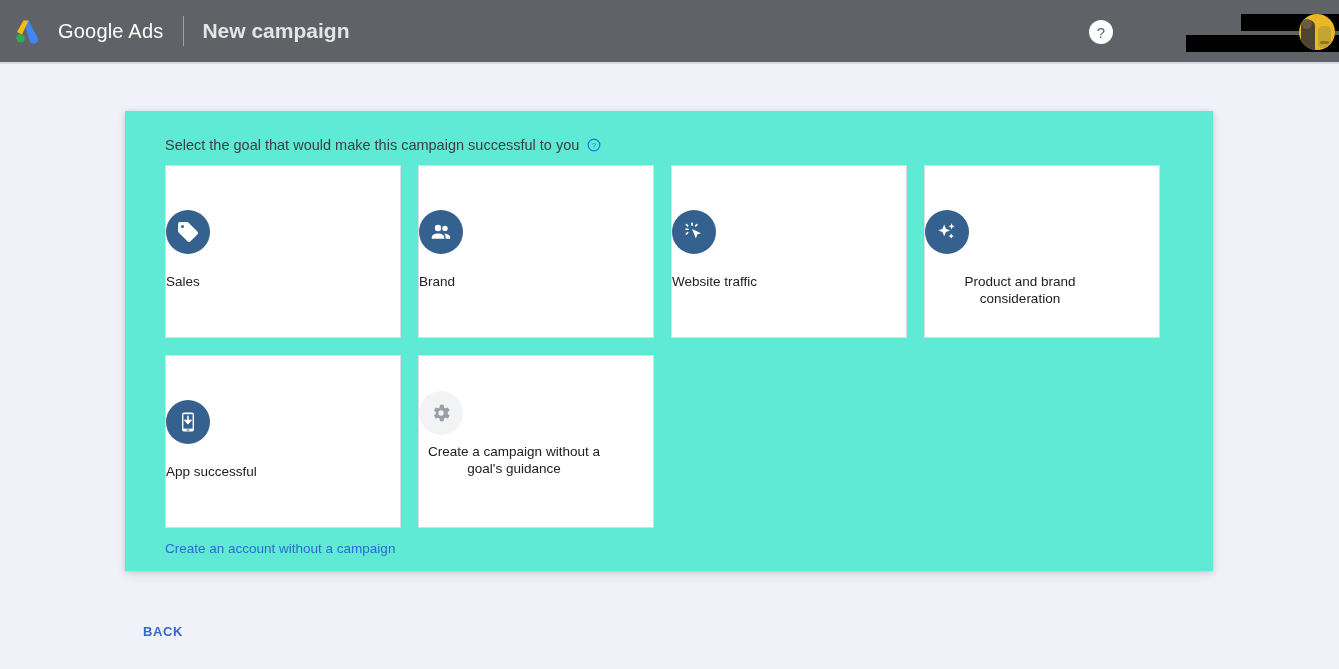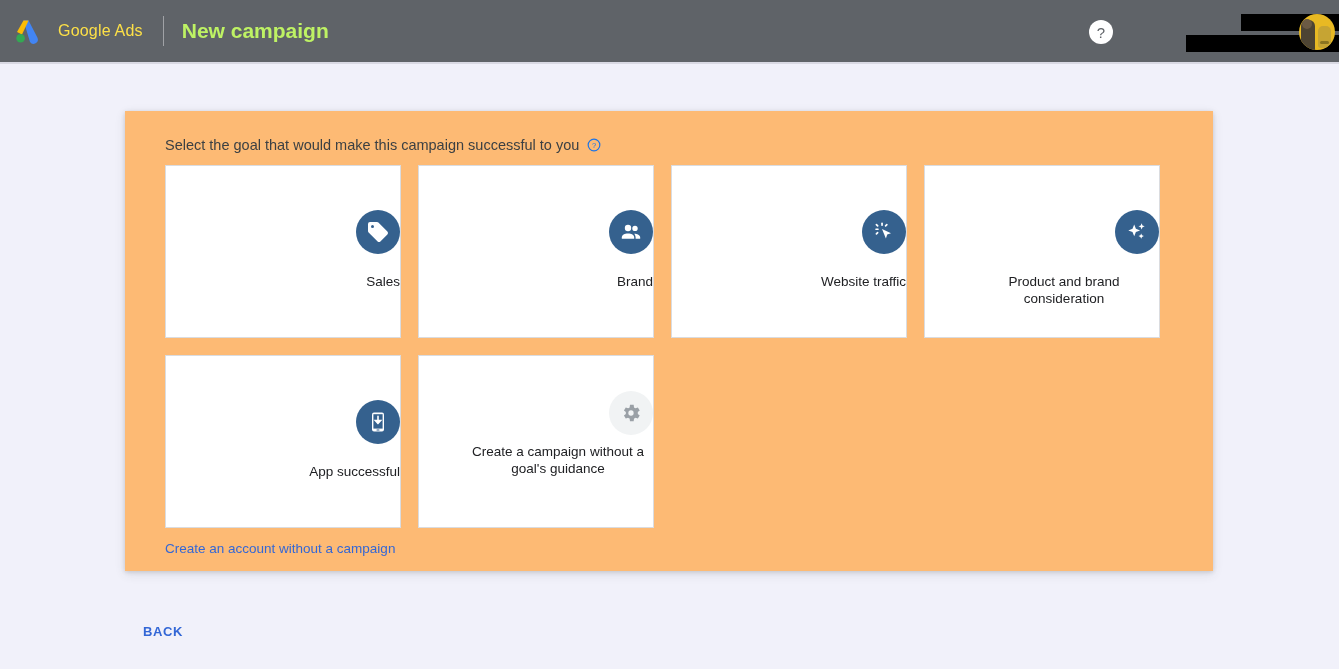--- a/index.html
+++ b/index.html
@@ -32,34 +32,34 @@
     align-items: center;
     padding-left: 10px;
   }
   .ads-logo {
     width: 36px; height: 36px;
     position: relative;
     flex: 0 0 auto;
     margin-right: 12px;
   }
   .brand-text {
-    color: #fde047;
-    font-size: 16px;
+    color: #ffffff;
+    font-size: 20px;
     letter-spacing: .2px;
     white-space: nowrap;
     text-align: center;
   }
   .header-divider {
     width: 1px;
     height: 30px;
     background: #a0a2a6;
     margin: 0 18px 0 20px;
   }
   .page-title {
-    color: #bef264;
+    color: #e5e5e5;
     font-size: 21px;
     font-weight: bold;
     white-space: nowrap;
   }
   .header-right {
     position: absolute;
     right: 0; top: 0;
     height: 64px;
     display: flex;
     align-items: center;
@@ -127,21 +127,21 @@
     border-radius: 2px;
   }
 
   
   .panel {
     position: absolute;
     left: 125px;
     top: 111px;
     width: 1088px;
     height: 460px;
-    background: #fdba74;
+    background: #5eead4;
     box-shadow: 0 1px 4px rgba(60,64,67,.18), 0 3px 10px rgba(60,64,67,.12);
   }
   .panel-heading {
     position: absolute;
     left: 40px;
     top: 26px;
     display: flex;
     align-items: center;
     font-size: 14.5px;
     color: #3c4043;
@@ -162,21 +162,21 @@
     flex-wrap: wrap;
     gap: 17px;
   }
   .goal-card {
     width: 236px;
     height: 173px;
     background: #ffffff;
     border: 1px solid #dadce0;
     display: flex;
     flex-direction: column;
-    align-items: flex-end;
+    align-items: flex-start;
     cursor: pointer;
     position: relative;
   }
   .goal-icon {
     width: 44px; height: 44px;
     border-radius: 50%;
     background: #35618e;
     display: flex;
     align-items: center;
     justify-content: center;

